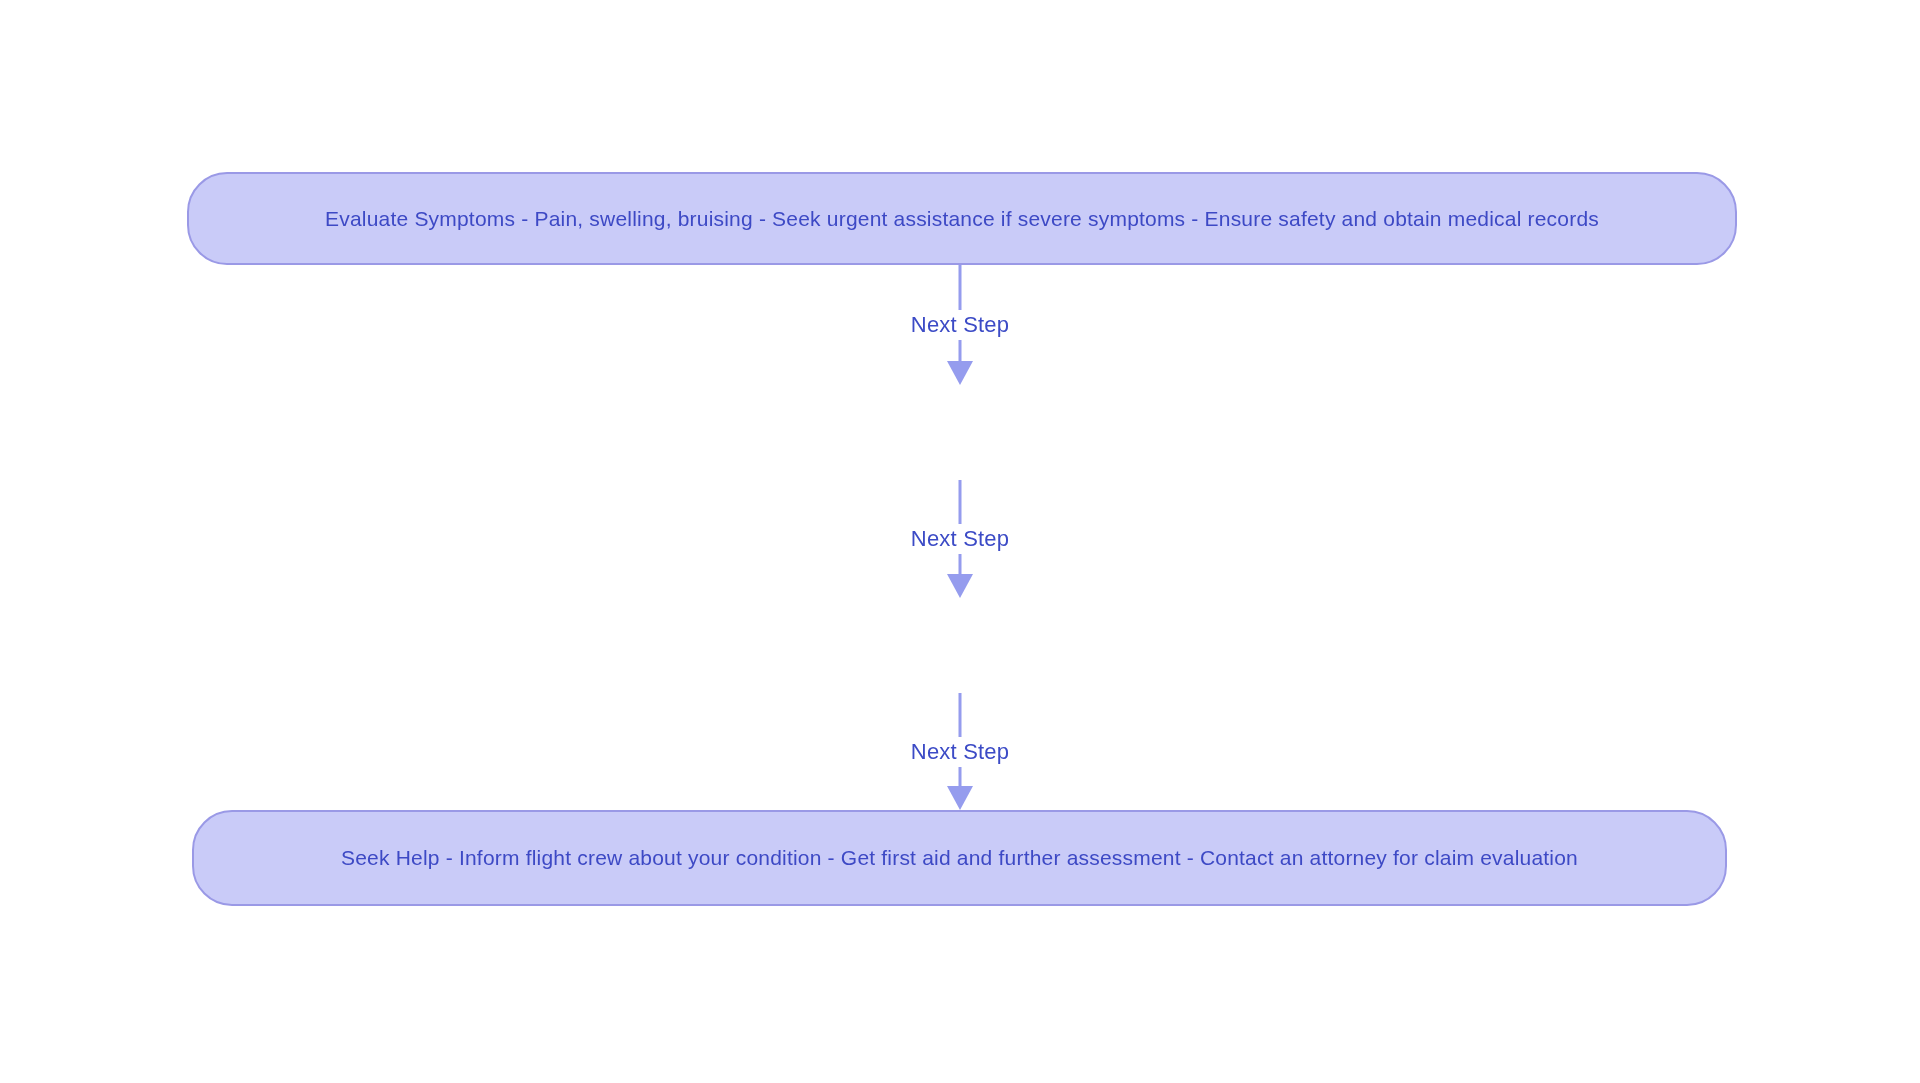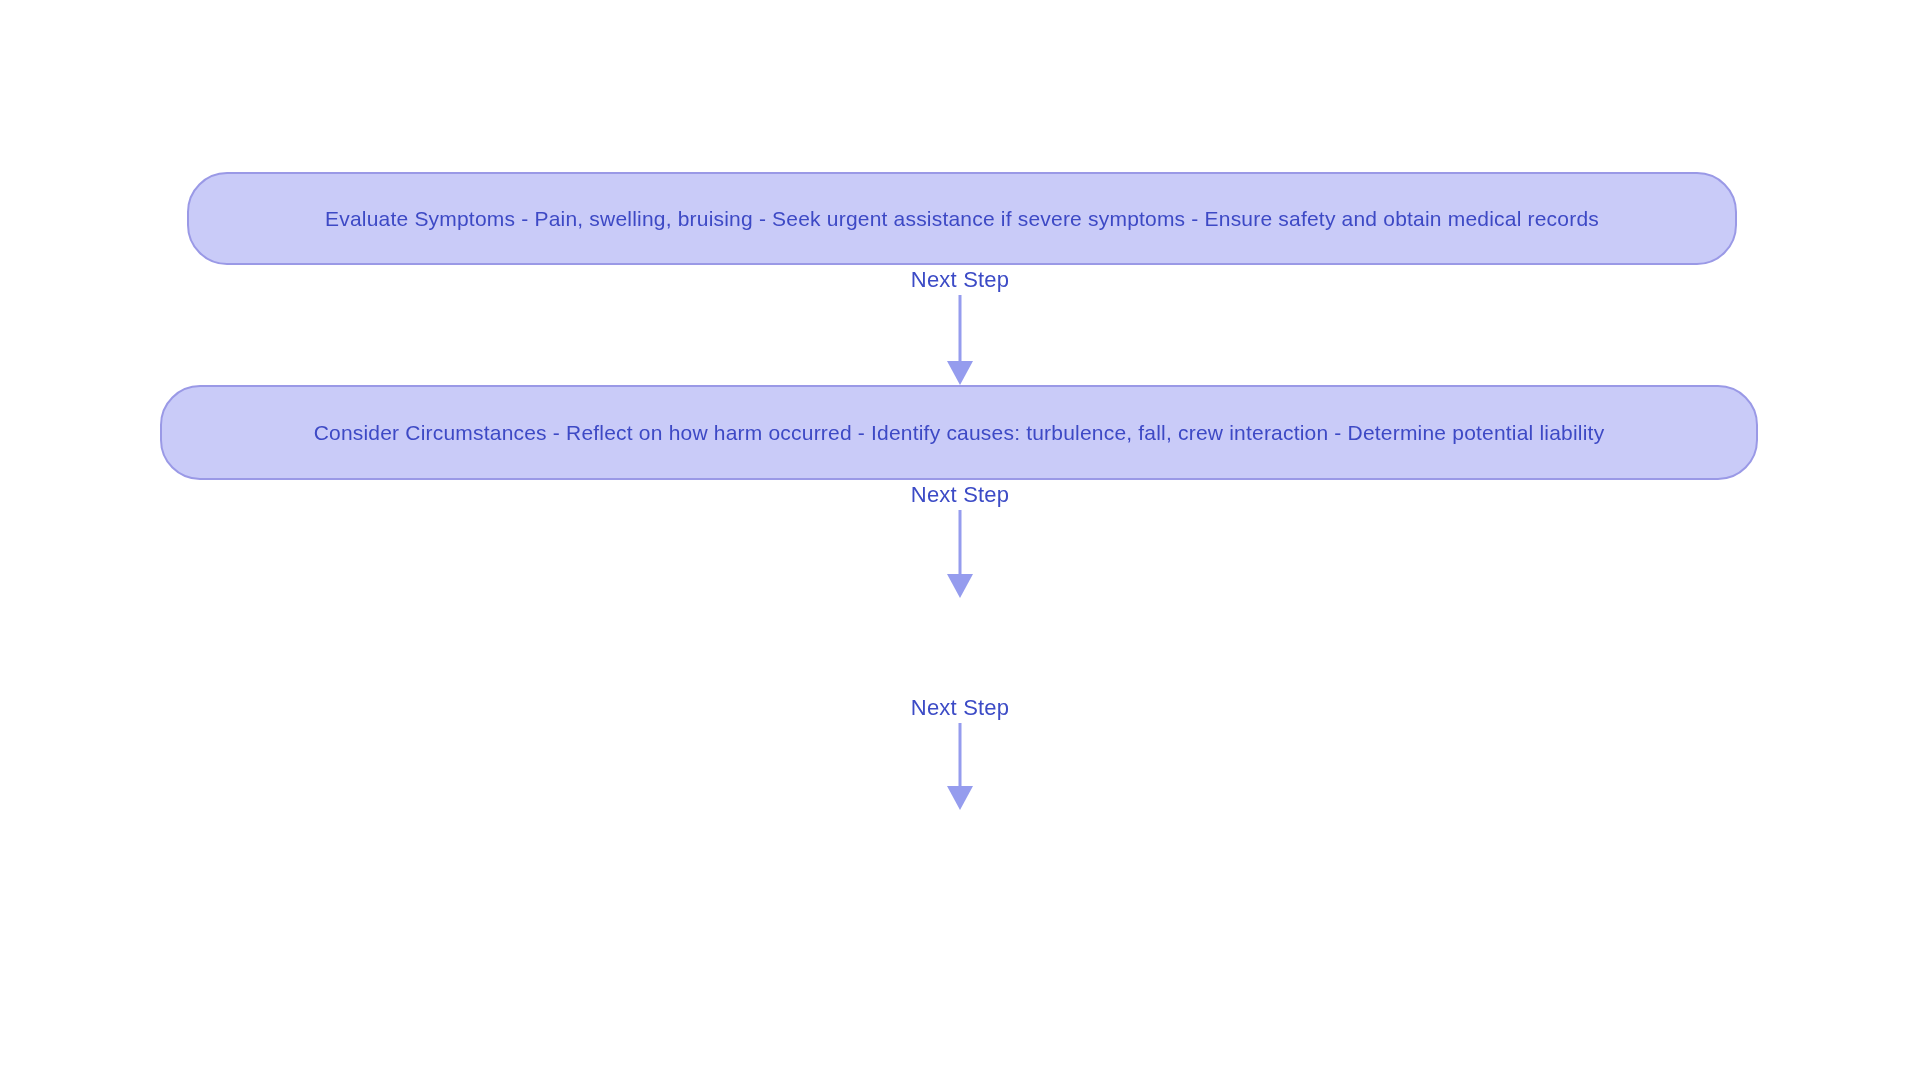--- a/index.html
+++ b/index.html
@@ -38,21 +38,21 @@
   .n0 { left: 187px; top: 172px; width: 1550px; height: 93px; }
   .n1 { left: 160px; top: 385px; width: 1598px; height: 95px; }
   .n2 { left: 12px;  top: 598px; width: 1893px; height: 95px; }
   .n3 { left: 192px; top: 810px; width: 1535px; height: 96px; }
 
   .connector {
     position: absolute;
     left: 860px;
     width: 200px;
     display: flex;
-    align-items: flex-start;
+    align-items: center;
     justify-content: center;
   }
   .c0 { top: 265px; height: 120px; }
   .c1 { top: 480px; height: 118px; }
   .c2 { top: 693px; height: 117px; }
 
   .connector .line {
     position: absolute;
     left: 50%;
     transform: translateX(-50%);
@@ -90,31 +90,31 @@
   <div class="node n0">
     <span>Evaluate Symptoms - Pain, swelling, bruising - Seek urgent assistance if severe symptoms - Ensure safety and obtain medical records</span>
   </div>
 
   <div class="connector c0">
     <div class="line"></div>
     <div class="edge-label">Next Step</div>
     <div class="arrowhead"></div>
   </div>
 
-  <div class="node n1">
-    <span>Consider Circumstances - Reflect on how harm occurred - Identify causes: turbulence, fall, crew interaction - Determine potential liability</span>
-  </div>
 
   <div class="connector c1">
     <div class="line"></div>
     <div class="edge-label">Next Step</div>
     <div class="arrowhead"></div>
   </div>
 
 
   <div class="connector c2">
     <div class="line"></div>
     <div class="edge-label">Next Step</div>
     <div class="arrowhead"></div>
   </div>
 
+  <div class="node n3">
+    <span>Seek Help - Inform flight crew about your condition - Get first aid and further assessment - Contact an attorney for claim evaluation</span>
+  </div>
 
 </div>
 
 </body></html>

